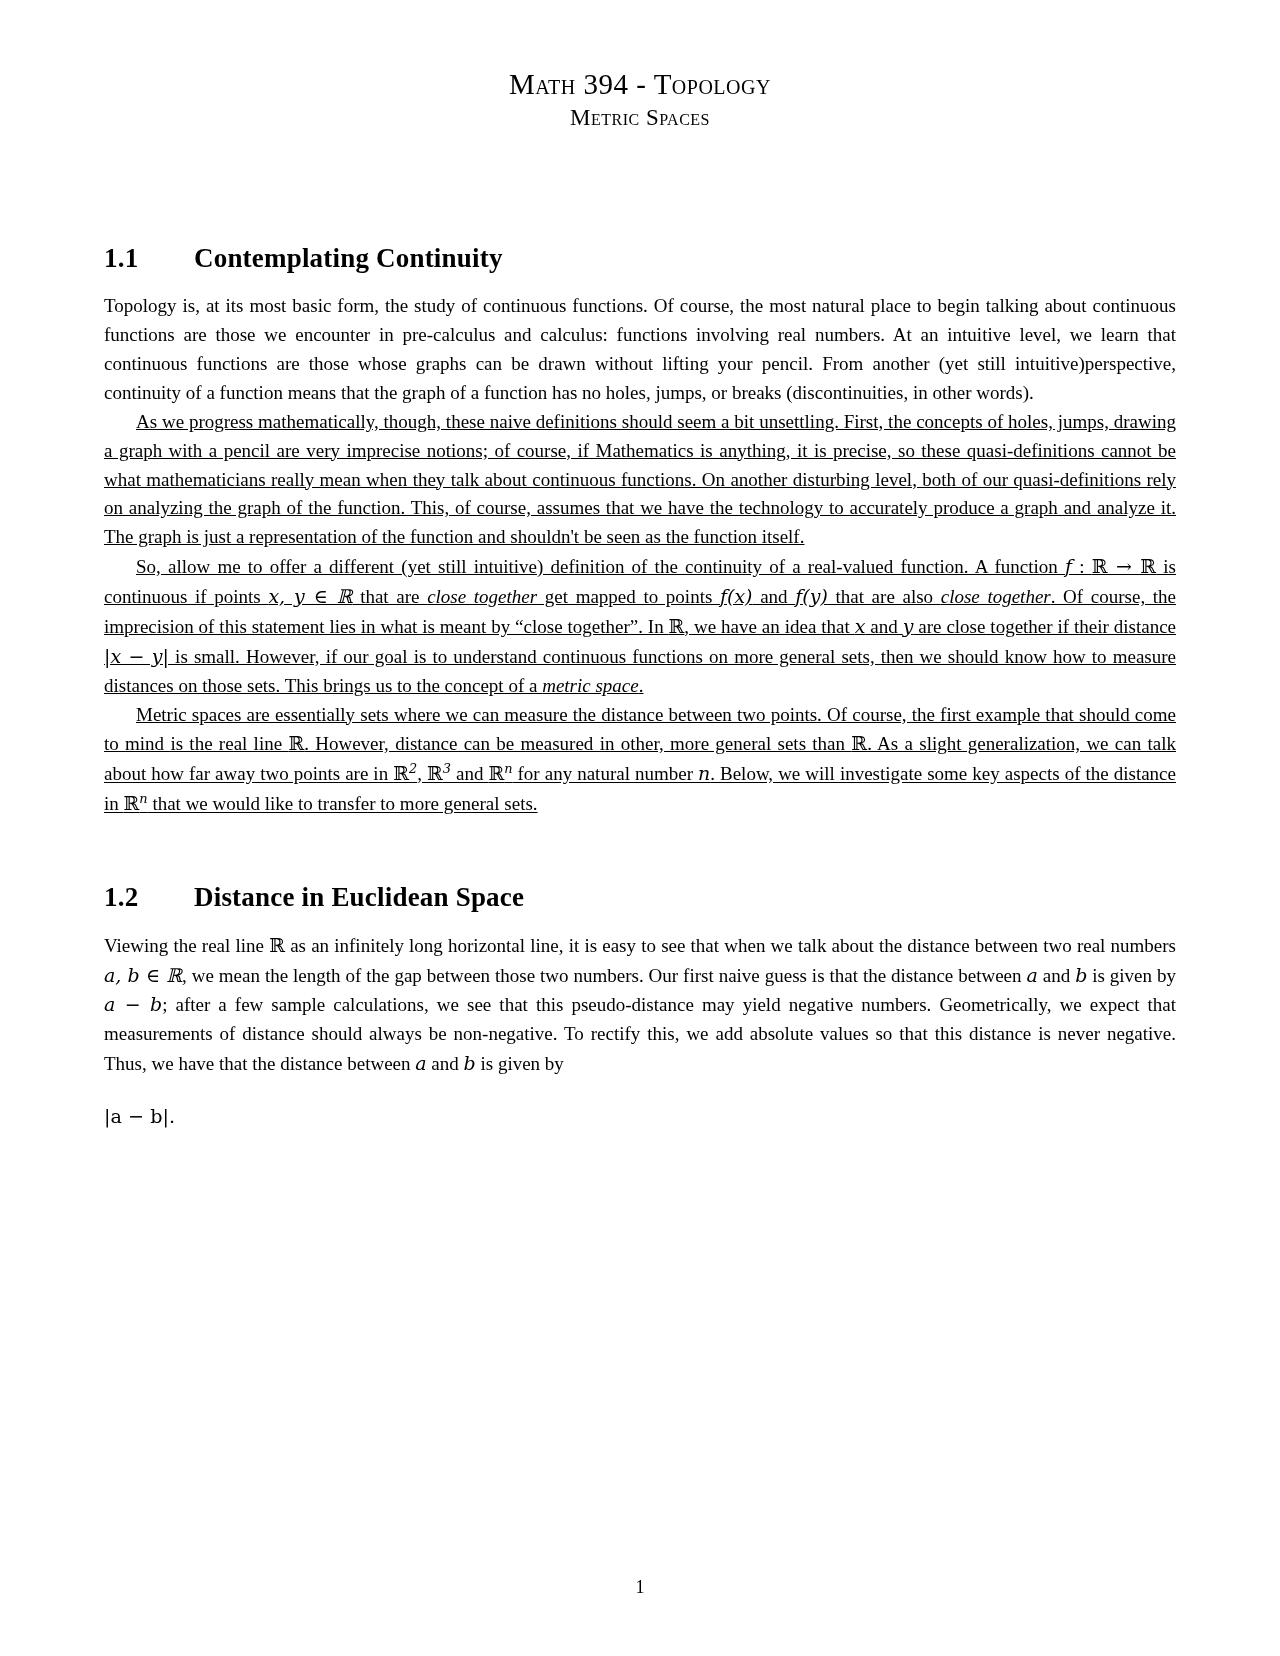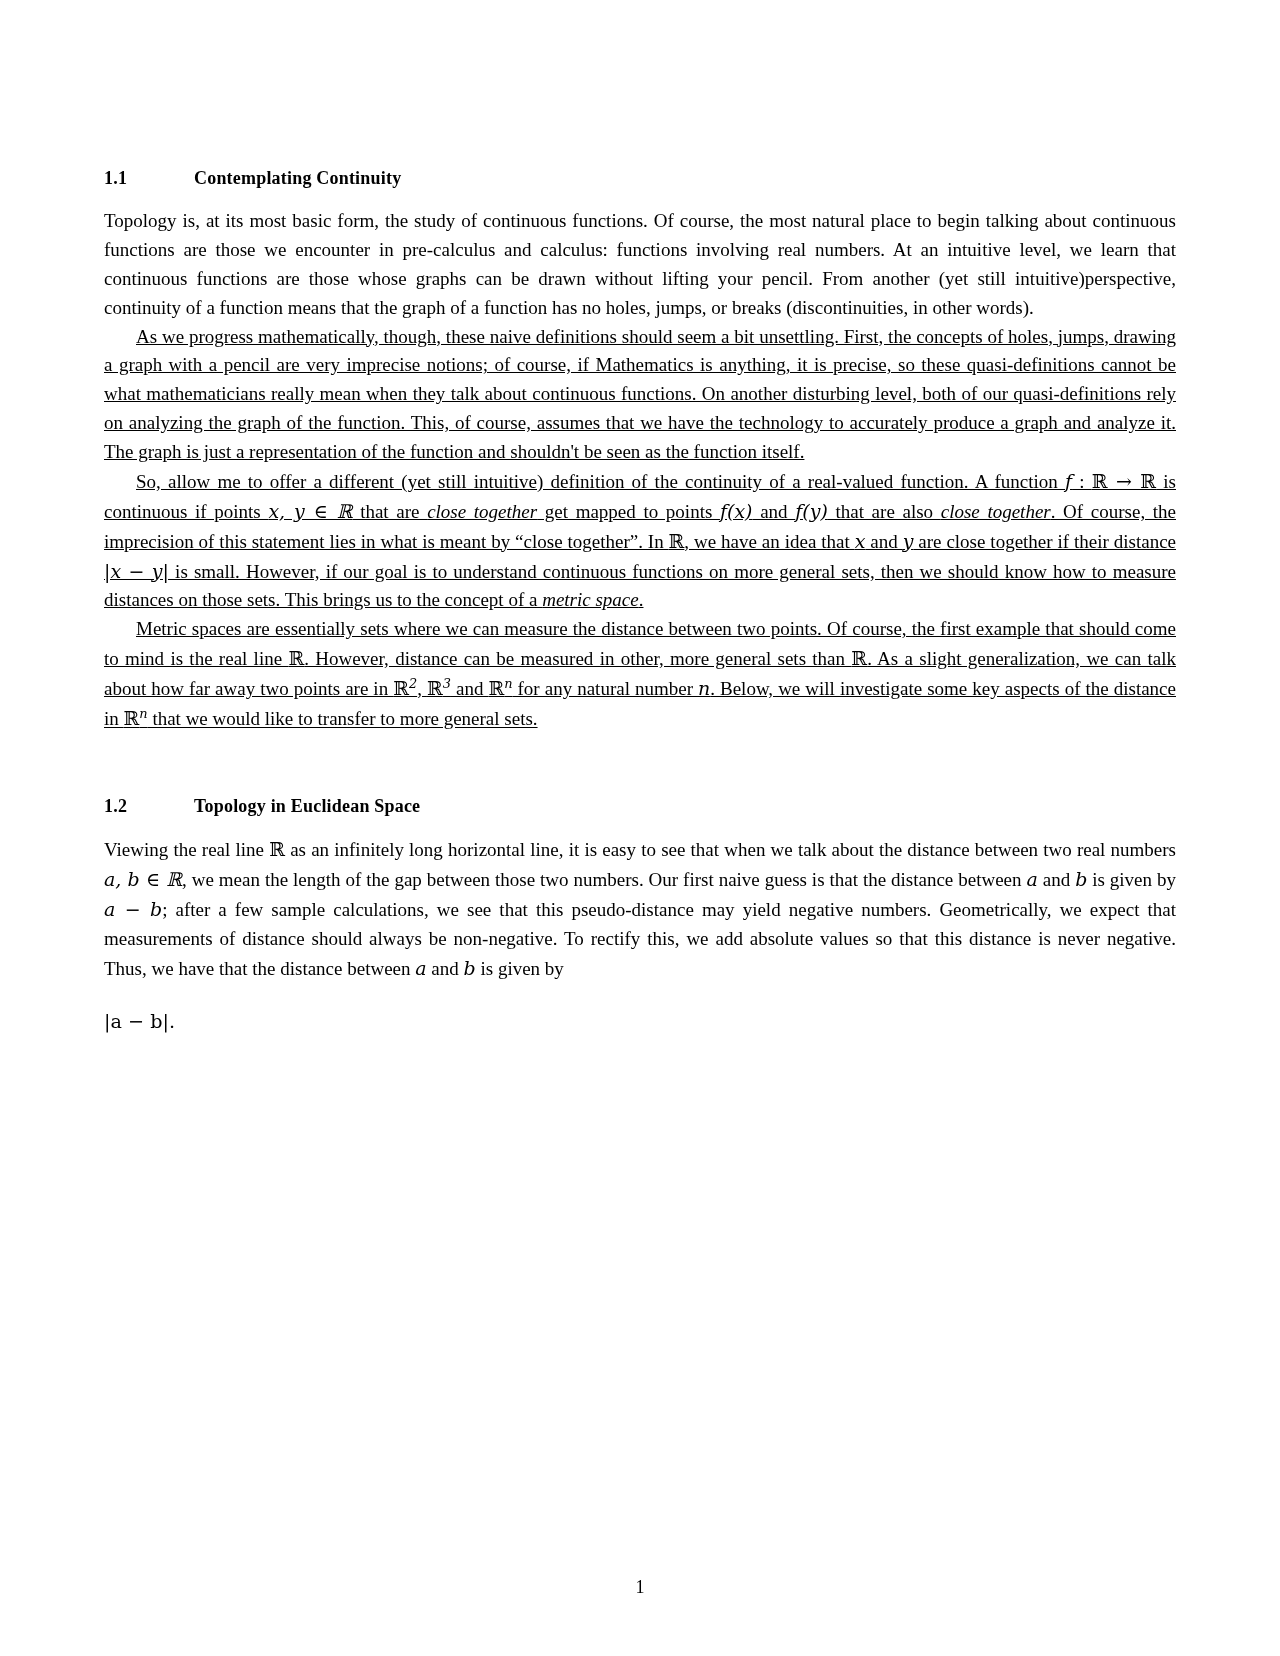--- a/index.html
+++ b/index.html
@@ -31,21 +31,21 @@
     letter-spacing: 0.5px;
     line-height: 1.25;
   }
   .doc-subtitle {
     font-size: 23px;
     font-variant: small-caps;
     letter-spacing: 0.5px;
     margin-top: 3px;
   }
   .section-h1 {
-    font-size: 18px;
+    font-size: 27px;
     font-weight: bold;
     margin-top: 112px;
     margin-bottom: 18px;
     letter-spacing: 0.2px;
   }
   .section-h1 .num {
     display: inline-block;
     width: 90px;
   }
   .section-h2 {
@@ -99,35 +99,39 @@
     width: 1280px;
     text-align: center;
     font-size: 18px;
   }
 </style>
 </head>
 <body>
 
 <div class="page">
 
+  <div class="title-block">
+    <div class="doc-title">Math 394 - Topology</div>
+    <div class="doc-subtitle">Metric Spaces</div>
+  </div>
 
   <h1 class="section-h1">
     <span class="num">1.1</span><span>Contemplating Continuity</span>
   </h1>
 
   <p class="body">Topology is, at its most basic form, the study of continuous functions. Of course, the most natural place to begin talking about continuous functions are those we encounter in pre-calculus and calculus: functions involving real numbers. At an intuitive level, we learn that continuous functions are those whose graphs can be drawn without lifting your pencil. From another (yet still intuitive)perspective, continuity of a function means that the graph of a function has no holes, jumps, or breaks (discontinuities, in other words).</p>
 
   <p class="body indent">As we progress mathematically, though, these naive definitions should seem a bit unsettling. First, the concepts of holes, jumps, drawing a graph with a pencil are very imprecise notions; of course, if Mathematics is anything, it is precise, so these quasi-definitions cannot be what mathematicians really mean when they talk about continuous functions. On another disturbing level, both of our quasi-definitions rely on analyzing the graph of the function. This, of course, assumes that we have the technology to accurately produce a graph and analyze it. The graph is just a representation of the function and shouldn't be seen as the function itself.</p>
 
   <p class="body indent"><span>So, allow me to offer a different (yet still intuitive) definition of the continuity of a real-valued function. A function </span><span class="math">f</span><span> : </span><span class="bb">ℝ → ℝ</span><span> is continuous if points </span><span class="math">x, y ∈ ℝ</span><span> that are </span><span class="emph">close together</span><span> get mapped to points </span><span class="math">f(x)</span><span> and </span><span class="math">f(y)</span><span> that are also </span><span class="emph">close together</span><span>. Of course, the imprecision of this statement lies in what is meant by “close together”. In </span><span class="bb">ℝ</span><span>, we have an idea that </span><span class="math">x</span><span> and </span><span class="math">y</span><span> are close together if their distance </span><span class="math">|x − y|</span><span> is small. However, if our goal is to understand continuous functions on more general sets, then we should know how to measure distances on those sets. This brings us to the concept of a </span><span class="emph">metric space</span><span>.</span></p>
 
   <p class="body indent"><span>Metric spaces are essentially sets where we can measure the distance between two points. Of course, the first example that should come to mind is the real line </span><span class="bb">ℝ</span><span>. However, distance can be measured in other, more general sets than </span><span class="bb">ℝ</span><span>. As a slight generalization, we can talk about how far away two points are in </span><span class="bb">ℝ</span><sup class="exp">2</sup><span>, </span><span class="bb">ℝ</span><sup class="exp">3</sup><span> and </span><span class="bb">ℝ</span><sup class="exp">n</sup><span> for any natural number </span><span class="math">n</span><span>. Below, we will investigate some key aspects of the distance in </span><span class="bb">ℝ</span><sup class="exp">n</sup><span> that we would like to transfer to more general sets.</span></p>
 
   <h1 class="section-h1" style="margin-top:62px;">
-    <span class="num">1.2</span><span>Topology in Euclidean Space</span>
+    <span class="num">1.2</span><span>Distance in Euclidean Space</span>
   </h1>
 
 
   <p class="body"><span>Viewing the real line </span><span class="bb">ℝ</span><span> as an infinitely long horizontal line, it is easy to see that when we talk about the distance between two real numbers </span><span class="math">a, b ∈ ℝ</span><span>, we mean the length of the gap between those two numbers. Our first naive guess is that the distance between </span><span class="math">a</span><span> and </span><span class="math">b</span><span> is given by </span><span class="math">a − b</span><span>; after a few sample calculations, we see that this pseudo-distance may yield negative numbers. Geometrically, we expect that measurements of distance should always be non-negative. To rectify this, we add absolute values so that this distance is never negative. Thus, we have that the distance between </span><span class="math">a</span><span> and </span><span class="math">b</span><span> is given by</span></p>
 
   <div class="display-eq">|a − b|.</div>
 
   <div class="page-number">1</div>
 
 </div>

